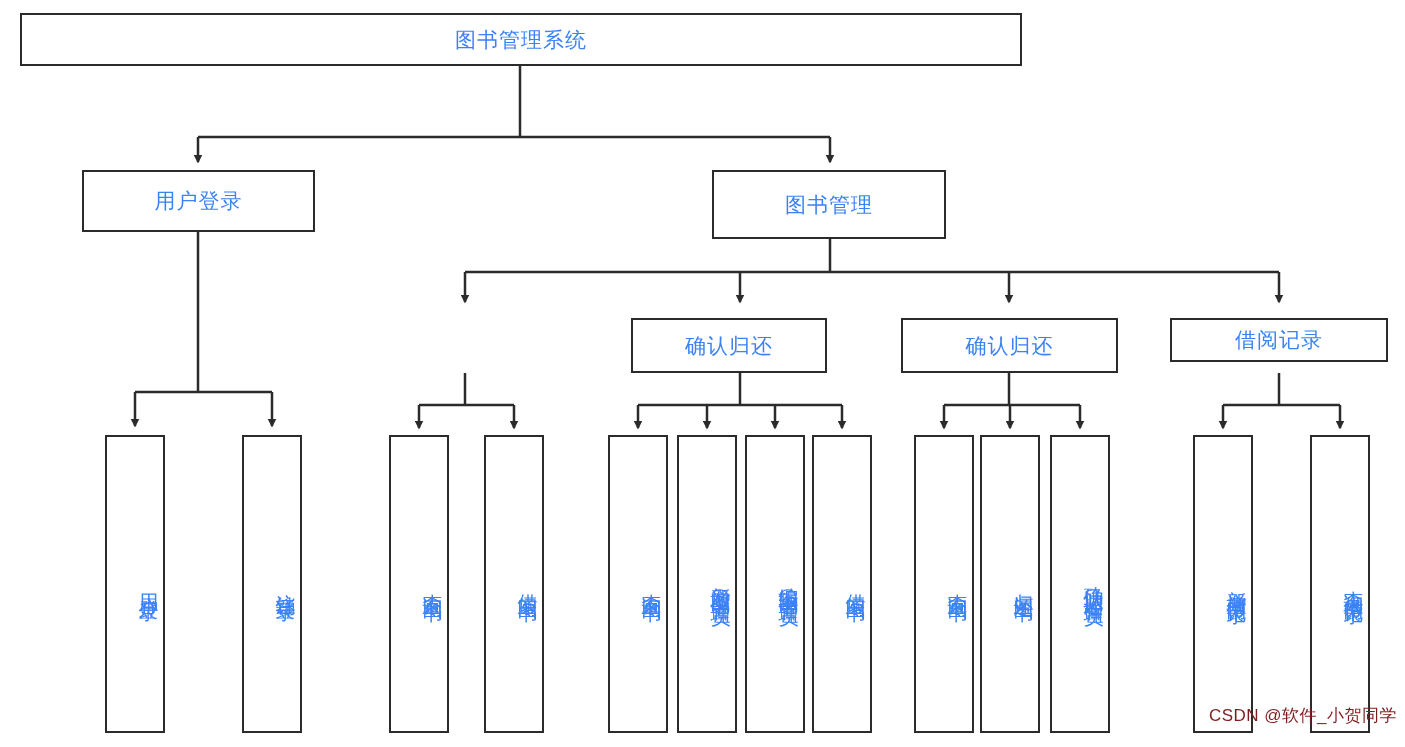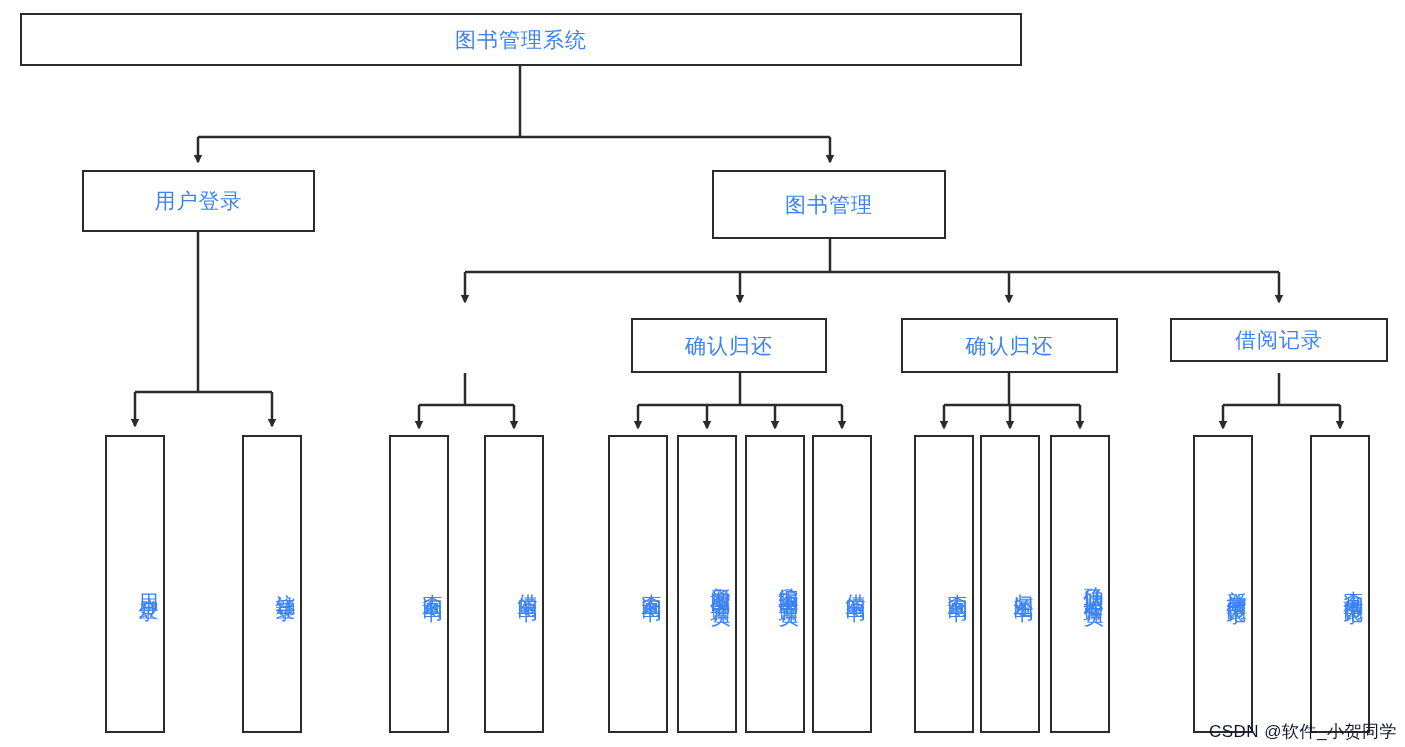--- a/index.html
+++ b/index.html
@@ -57,23 +57,23 @@
     overflow: hidden;
   }
   .node-v > span {
     display: block;
     writing-mode: vertical-rl;
     text-orientation: upright;
   }
   #watermark {
     position: absolute;
     right: 8px;
-    bottom: 4px;
+    bottom: 20px;
     font-size: 17px;
-    color: #0f172a;
+    color: #7f1d1d;
     letter-spacing: 0.5px;
     white-space: nowrap;
     pointer-events: none;
   }
 </style>
 </head>
 <body>
 
 <div id="diagram-root">
 

